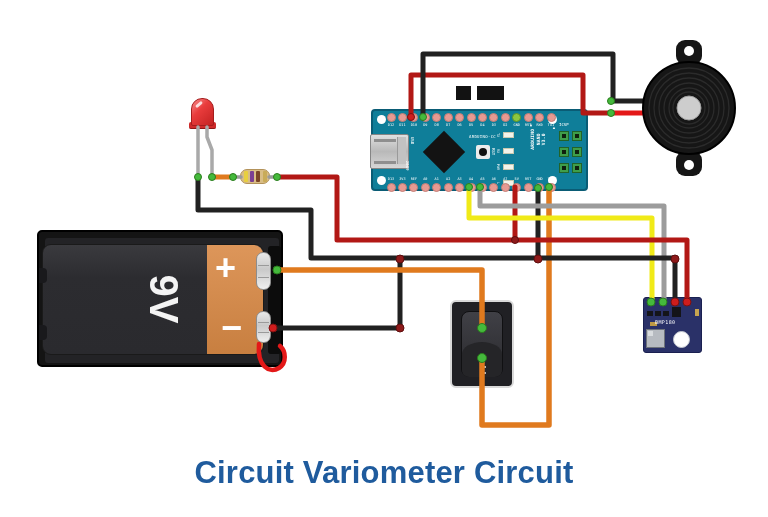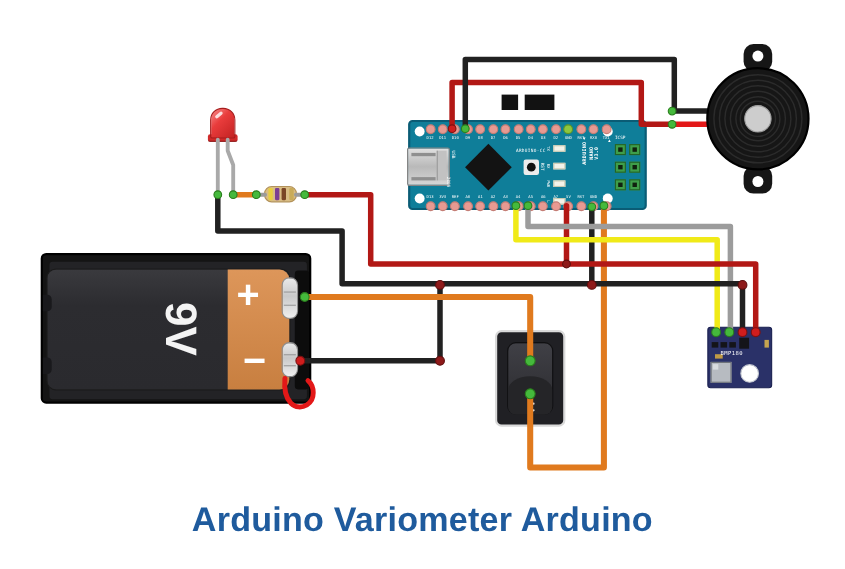--- a/index.html
+++ b/index.html
@@ -318,14 +318,14 @@
     </g>
 
     <g style="fill:var(--dot_red)" stroke="#7e1010" stroke-width="1">
       <circle cx="675" cy="302" r="4"></circle>
         <circle cx="687" cy="302" r="4"></circle>
       <circle cx="273" cy="328" r="4"></circle>
         <circle cx="411" cy="117" r="3.5"></circle>
     </g>
   </svg>
 
-  <div class="abs" id="title">Arduino Variometer Arduino</div>
+  <div class="abs" id="title">Circuit Variometer Circuit</div>
 </div>
 
 </body></html>

